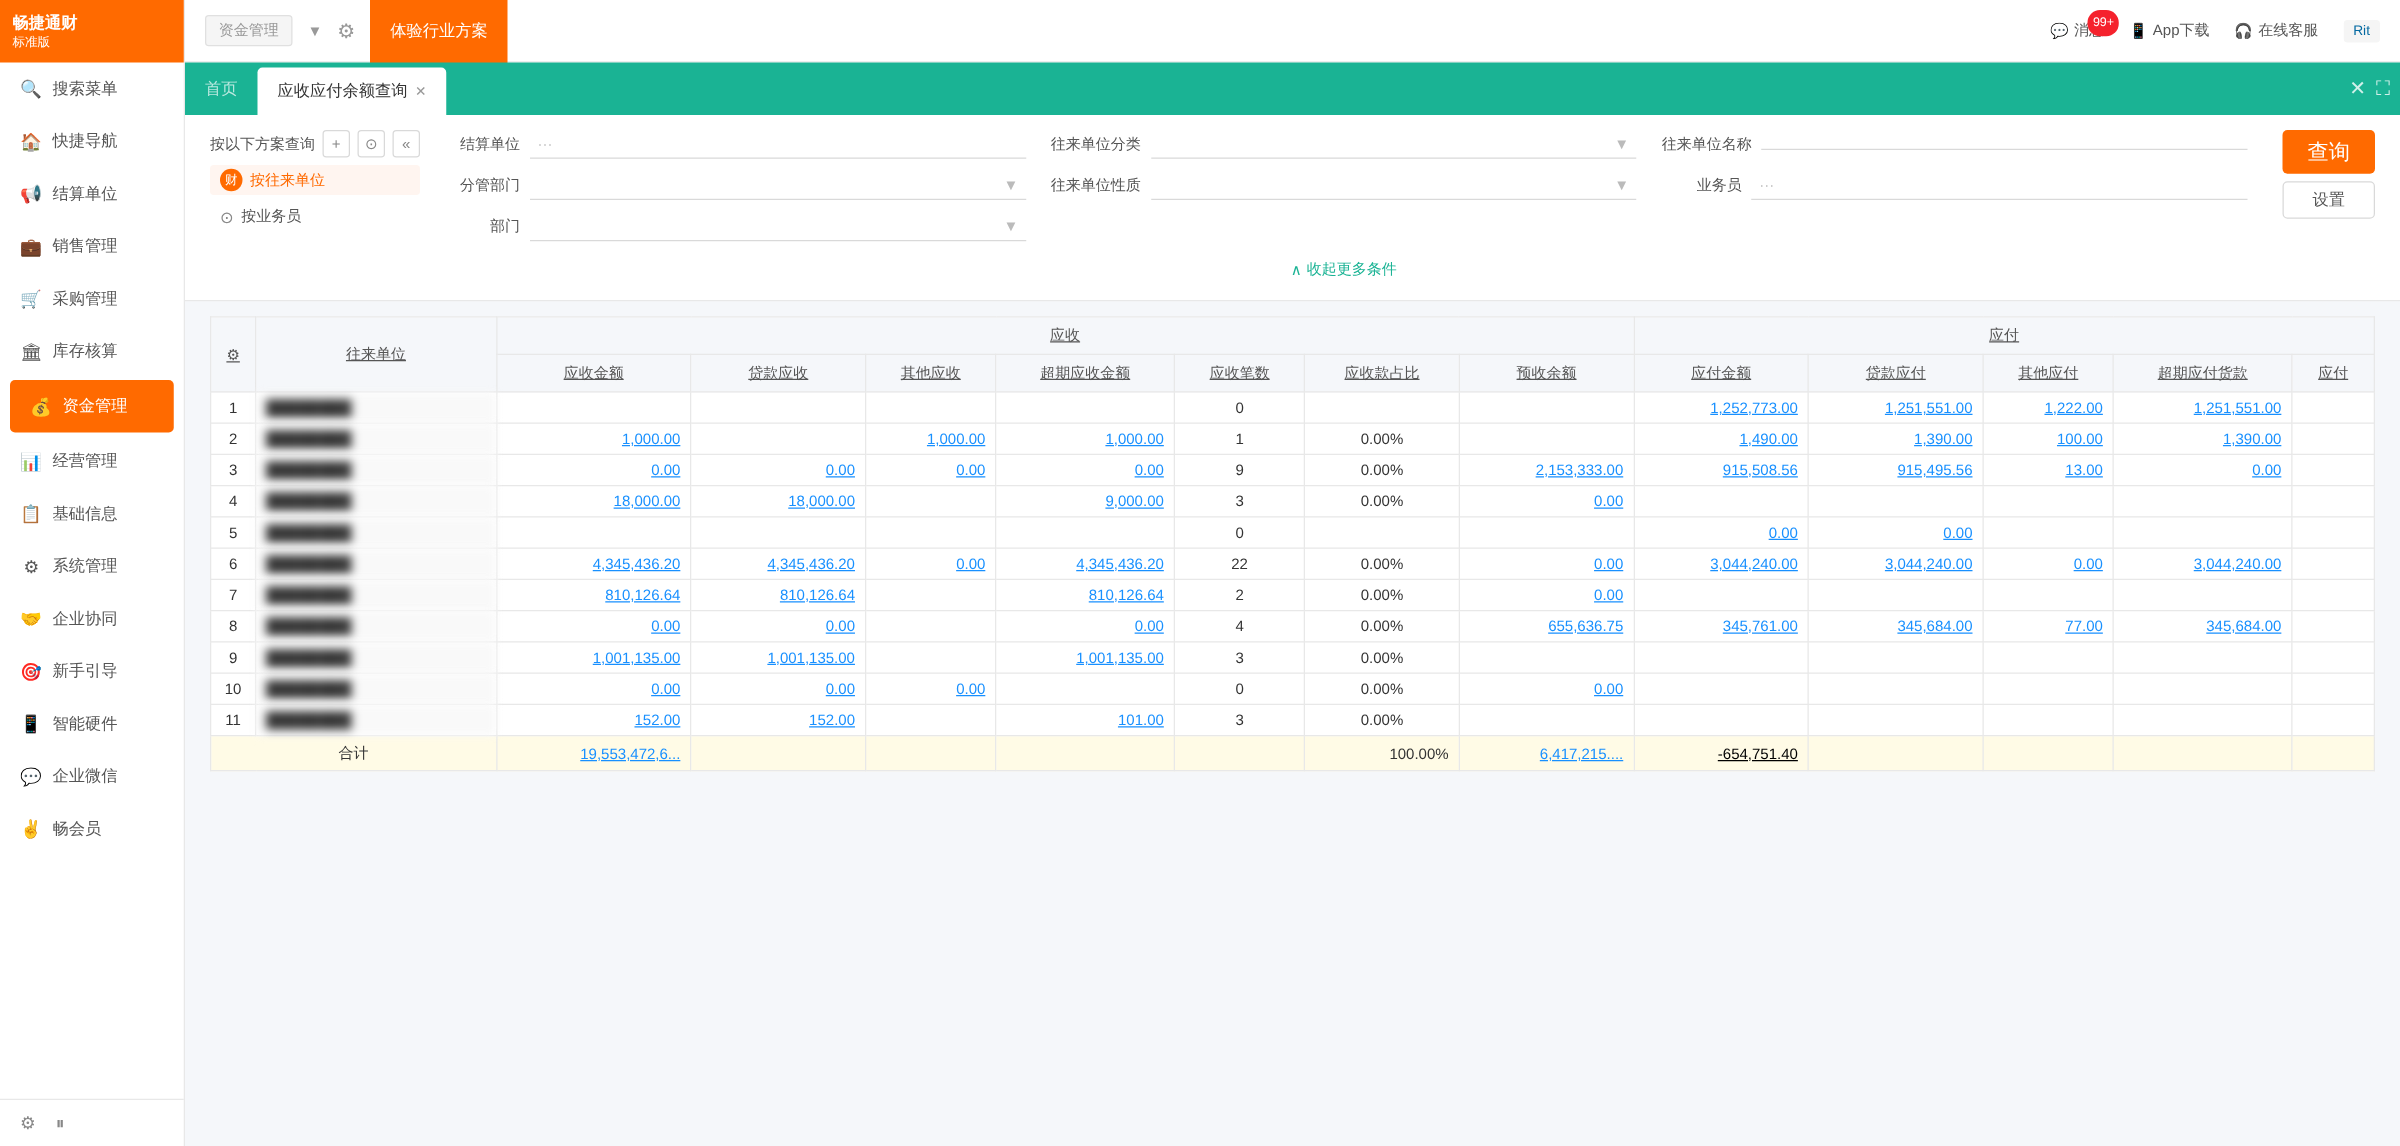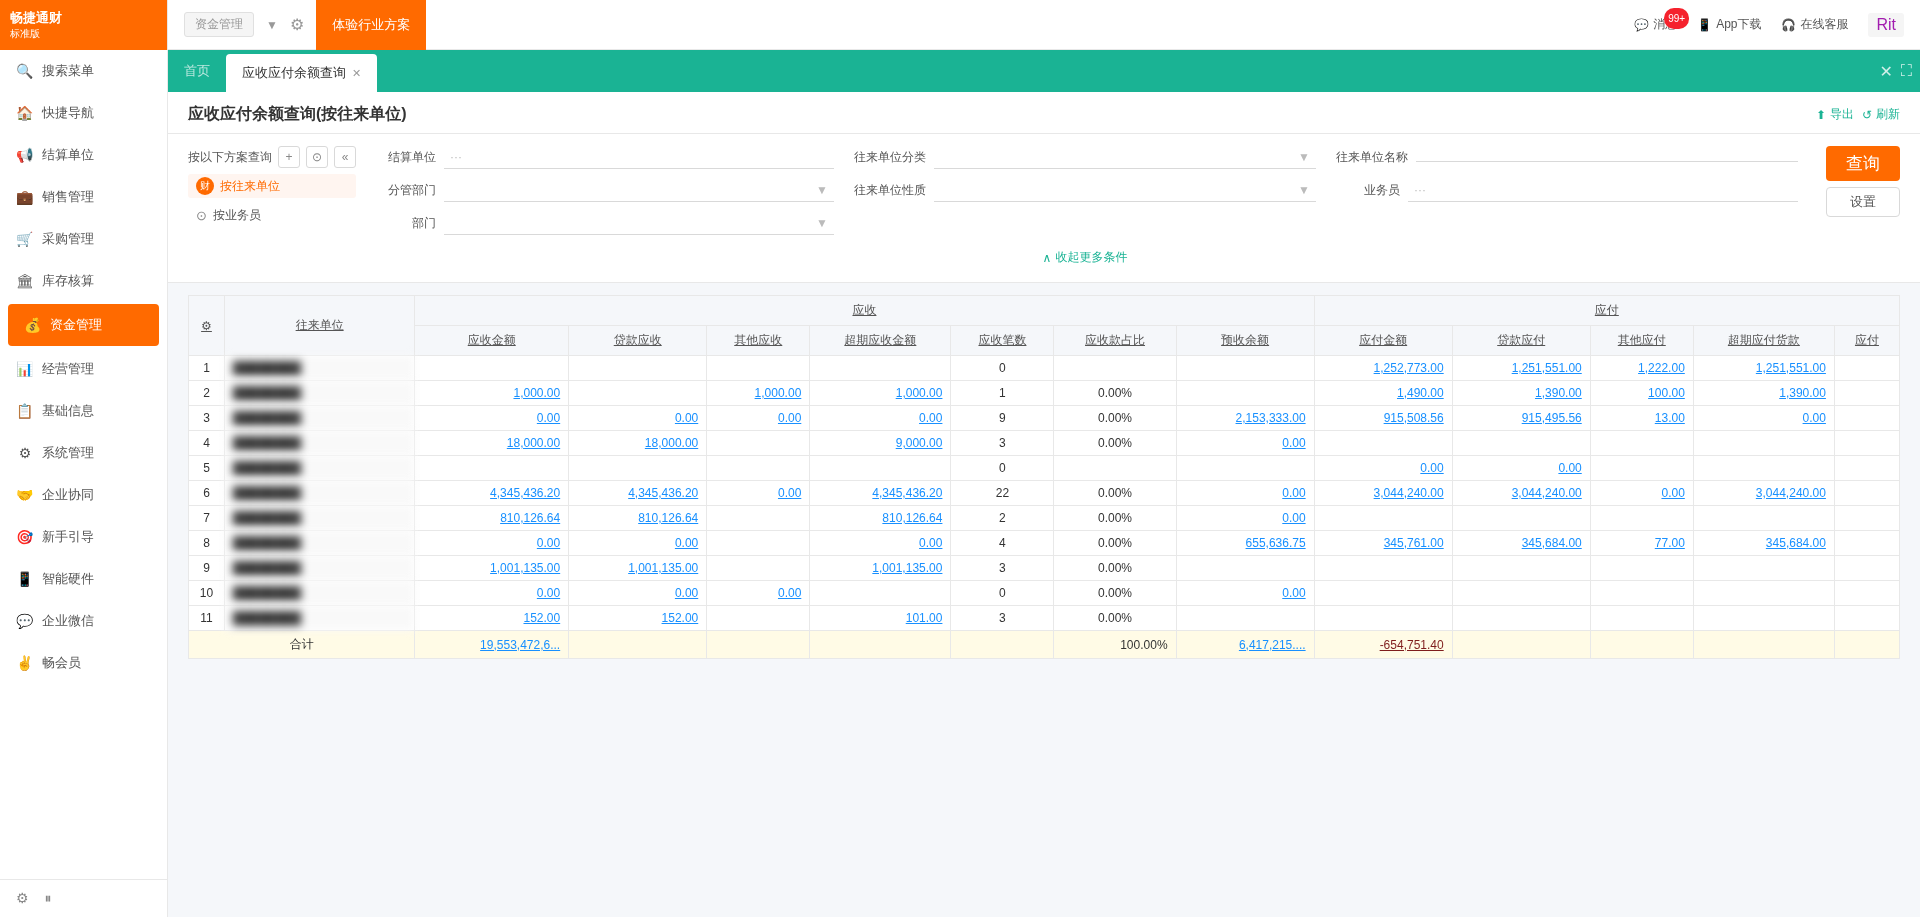--- a/index.html
+++ b/index.html
@@ -2,21 +2,21 @@
 <html><head>
   <meta charset="utf-8">
   <style>
     * { box-sizing: border-box; margin: 0; padding: 0; }
     body { font-family: 'Microsoft YaHei', Arial, sans-serif; font-size: 12px; background: #f0f2f5; color: #333; overflow: hidden; }
 
     
     .app-container { display: flex; height: 917px; width: 1920px; }
 
     
-    .sidebar { width: 168px; background: #fff; display: flex; flex-direction: column; border-right: 1px solid #e8e8e8; flex-shrink: 0; }
+    .sidebar { width: 148px; background: #fff; display: flex; flex-direction: column; border-right: 1px solid #e8e8e8; flex-shrink: 0; }
     .sidebar-logo { height: 50px; background: #ff6a00; display: flex; align-items: center; padding: 0 10px; }
     .sidebar-logo-text { color: #fff; font-size: 13px; font-weight: bold; }
     .sidebar-logo-sub { color: #fff; font-size: 10px; }
     .sidebar-item { display: flex; align-items: center; padding: 12px 16px; cursor: pointer; color: #555; gap: 8px; }
     .sidebar-item.active { background: #ff6a00; color: #fff; border-radius: 4px; margin: 2px 8px; }
     .sidebar-item-icon { font-size: 14px; width: 18px; text-align: center; }
     .sidebar-item-label { font-size: 13px; }
     .sidebar-footer { margin-top: auto; border-top: 1px solid #e8e8e8; display: flex; padding: 10px 16px; gap: 16px; }
     .sidebar-footer-icon { color: #888; cursor: pointer; font-size: 14px; }
 
@@ -27,21 +27,21 @@
     .topbar { height: 50px; background: #fff; border-bottom: 1px solid #e8e8e8; display: flex; align-items: center; padding: 0 16px; gap: 12px; flex-shrink: 0; }
     .topbar-breadcrumb { color: #999; font-size: 12px; background: #f5f5f5; border: 1px solid #e0e0e0; border-radius: 3px; padding: 3px 10px; }
     .topbar-dropdown { color: #999; cursor: pointer; }
     .topbar-gear { color: #999; cursor: pointer; font-size: 16px; }
     .topbar-btn-orange { background: #ff6a00; color: #fff; border: none; border-radius: 4px; padding: 21px 16px; cursor: pointer; font-size: 13px; }
     .topbar-right { margin-left: auto; display: flex; align-items: center; gap: 20px; }
     .topbar-msg { position: relative; cursor: pointer; display: flex; align-items: center; gap: 4px; color: #555; }
     .topbar-badge { background: #f5222d; color: #fff; border-radius: 10px; font-size: 10px; padding: 5px 4px; position: absolute; top: -8px; right: -12px; }
     .topbar-app { cursor: pointer; display: flex; align-items: center; gap: 4px; color: #555; }
     .topbar-service { cursor: pointer; display: flex; align-items: center; gap: 4px; color: #555; }
-    .topbar-user { color: #a21caf; font-size: 16px; background: #f5f5f5; border-radius: 3px; padding: 3px 8px; }
+    .topbar-user { color: #0369a1; font-size: 11px; background: #f5f5f5; border-radius: 3px; padding: 3px 8px; }
 
     
     .tab-bar { display: flex; background: #1ab394; align-items: center; flex-shrink: 0; }
     .tab-item { padding: 10px 16px; color: rgba(255,255,255,0.7); cursor: pointer; font-size: 13px; display: flex; align-items: center; gap: 6px; }
     .tab-item.active { background: #fff; color: #333; border-radius: 4px 4px 0 0; margin-top: 4px; }
     .tab-close { color: #999; font-size: 11px; cursor: pointer; }
     .tab-actions { margin-left: auto; display: flex; align-items: center; gap: 8px; padding-right: 8px; color: rgba(255,255,255,0.8); font-size: 16px; cursor: pointer; }
 
     
     .content-area { flex: 1; background: #f5f7fa; overflow: hidden; display: flex; flex-direction: column; }
@@ -194,35 +194,20 @@
         <span class="tab-close">✕</span>
       </div>
       <div class="tab-actions">
         <span>✕</span>
         <span>⛶</span>
       </div>
     </div>
 
     <div class="content-area">
 
-      <div class="page-header">
-        <div class="page-title-row">
-          <span class="page-title">应收应付余额查询(按往来单位)</span>
-          <div class="page-actions">
-            <button class="page-action-btn">
-              <span>⬆</span>
-              <span>导出</span>
-            </button>
-            <button class="page-action-btn">
-              <span>↺</span>
-              <span>刷新</span>
-            </button>
-          </div>
-        </div>
-      </div>
 
       <div class="filter-area">
         <div style="display:flex; gap:16px; align-items:flex-start;">
 
           <div style="display:flex; flex-direction:column; gap:6px; min-width:140px;">
             <div style="display:flex; align-items:center; gap:6px;">
               <span class="filter-label">按以下方案查询</span>
               <div class="filter-icon-btn">+</div>
               <div class="filter-icon-btn">⊙</div>
               <div class="filter-icon-btn">«</div>
@@ -516,21 +501,21 @@
           <tfoot>
             <tr class="footer-row">
               <td colspan="2" class="center">合计</td>
               <td class="link-text">19,553,472,6...</td>
               <td></td>
               <td></td>
               <td></td>
               <td></td>
               <td>100.00%</td>
               <td class="link-text">6,417,215....</td>
-              <td class="link-text" style="color:#7f1d1d;">-654,751.40</td>
+              <td class="link-text" style="color:#000000;">-654,751.40</td>
               <td></td>
               <td></td>
               <td></td>
               <td></td>
             </tr>
           </tfoot>
         </table>
       </div>
     </div>
   </div>

